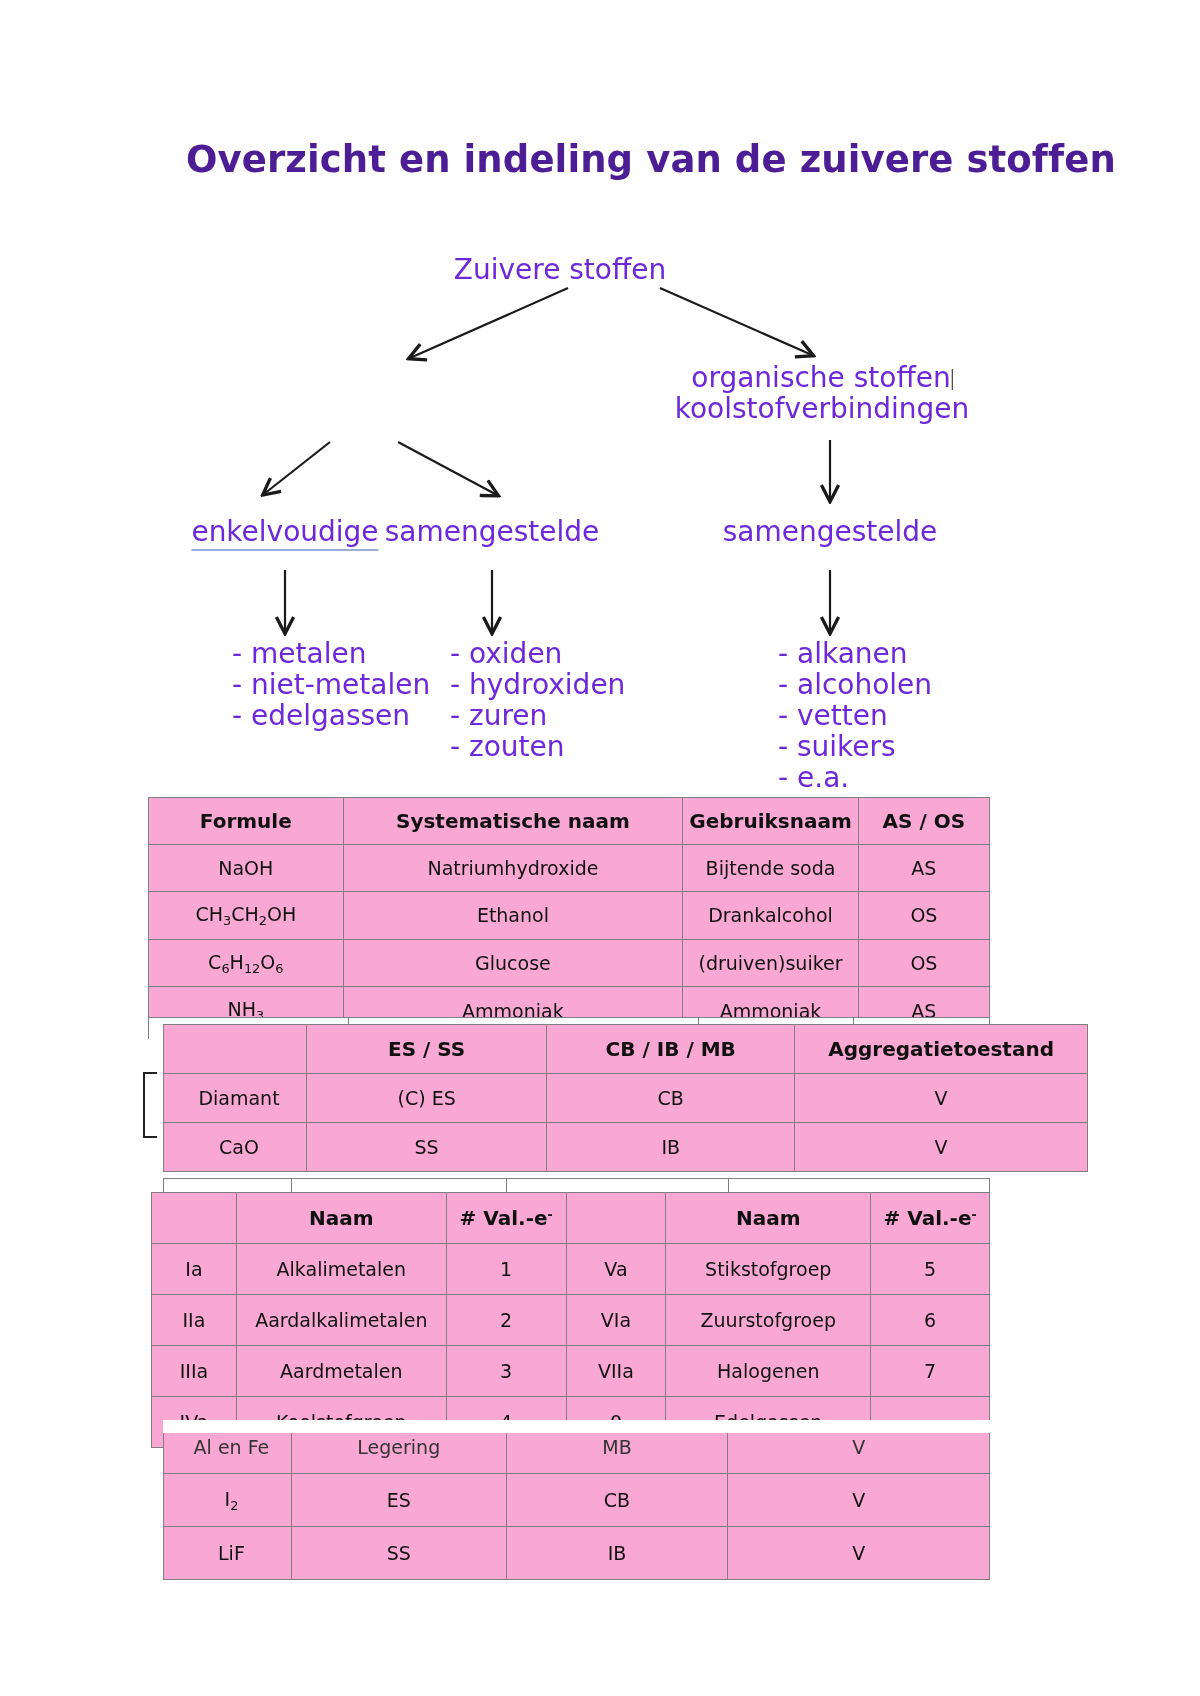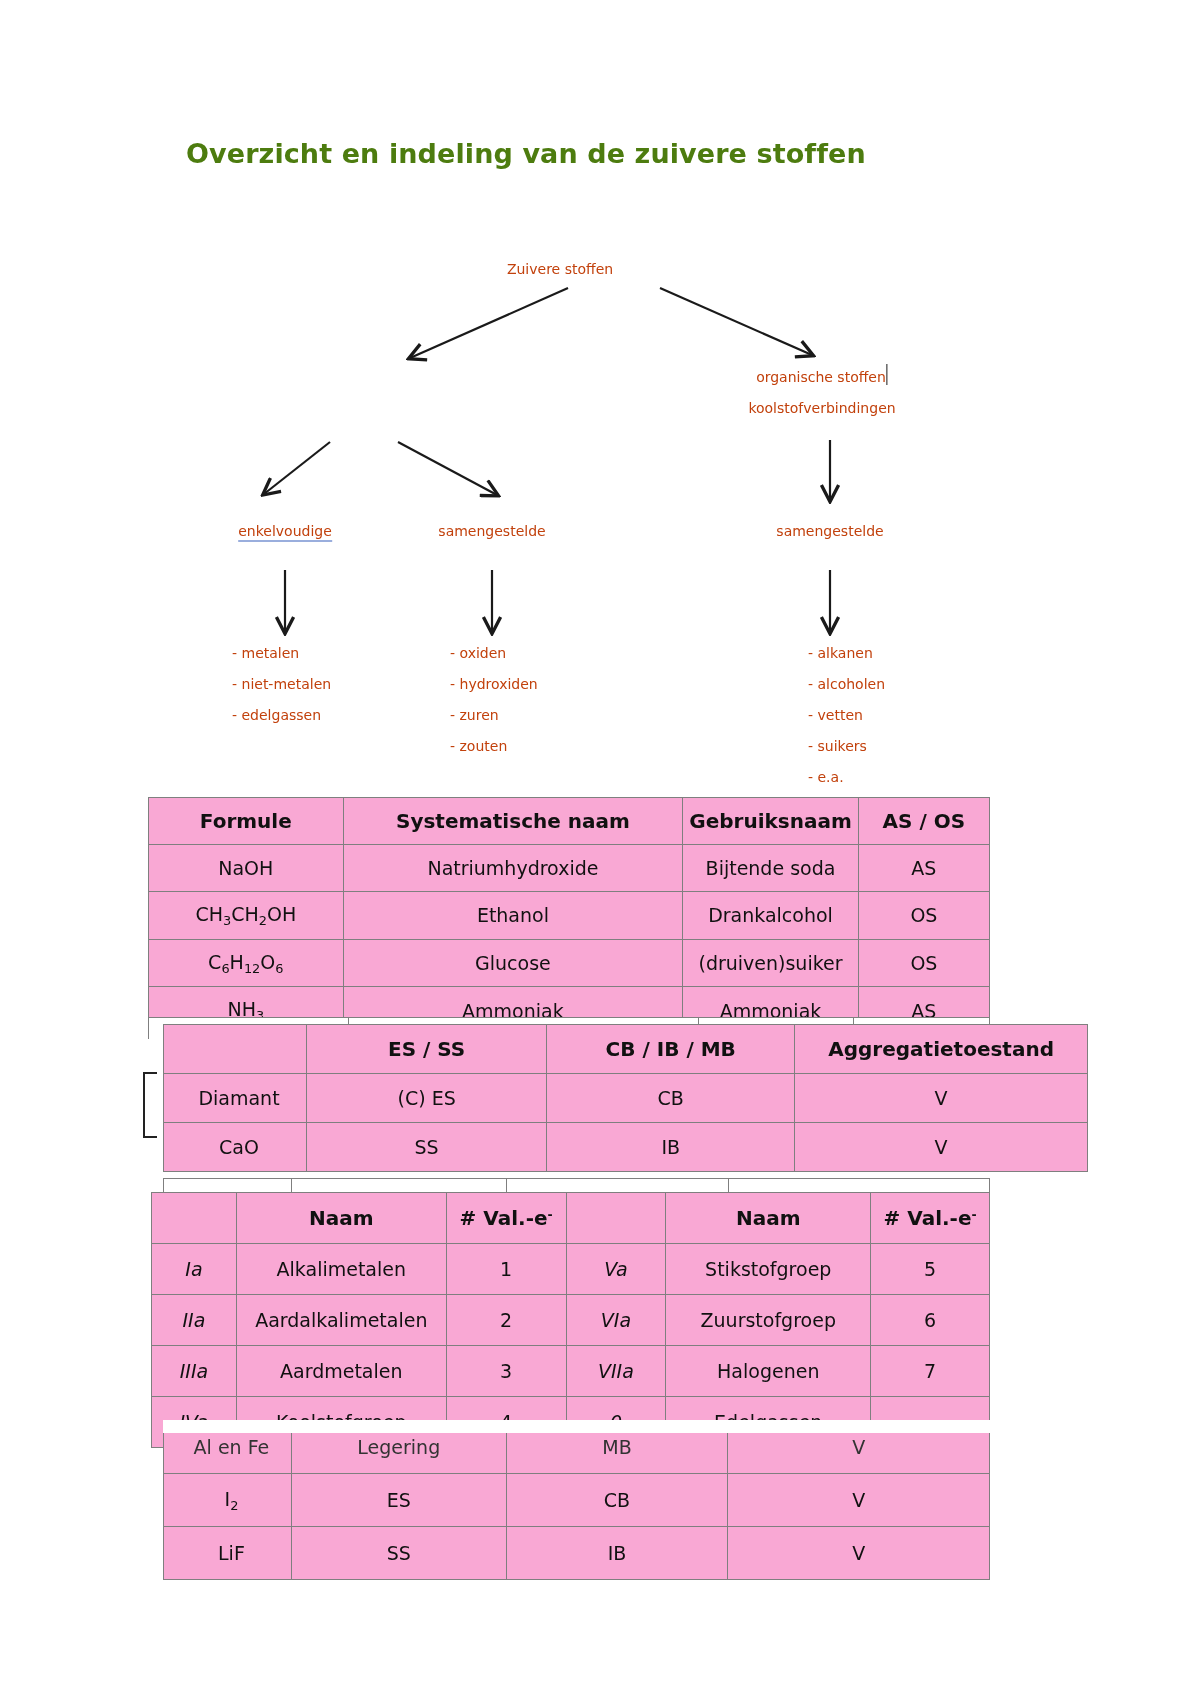--- a/index.html
+++ b/index.html
@@ -14,24 +14,24 @@
     color: #000000;
     position: relative;
     overflow: hidden;
   }
 
   
   .doc-title {
     position: absolute;
     left: 186px;
     top: 138px;
-    font-size: 27px;
+    font-size: 37px;
     font-weight: bold;
     letter-spacing: 0.1px;
-    color: #4d7c0f;
+    color: #4c1d95;
     white-space: nowrap;
   }
 
   
   .diagram {
     position: absolute;
     left: 0;
     top: 0;
     width: 1200px;
     height: 800px;
@@ -39,23 +39,23 @@
   .diagram svg {
     position: absolute;
     left: 0;
     top: 0;
     width: 1200px;
     height: 800px;
     pointer-events: none;
   }
   .node {
     position: absolute;
-    font-size: 14px;
+    font-size: 28px;
     line-height: 31px;
-    color: #c2410c;
+    color: #6d28d9;
     white-space: nowrap;
   }
   .node-center { text-align: center; }
   .spell {
     border-bottom: 2.5px solid #9aaedd;
     padding-bottom: 1px;
   }
   .node .list {
     text-align: left;
     line-height: 31px;
@@ -82,21 +82,21 @@
     padding: 11px 6px;
     text-align: center;
     font-weight: normal;
     vertical-align: middle;
   }
   table.doc-table th {
     font-weight: bold;
     font-size: 20px;
   }
   .t-left { text-align: left; padding-left: 14px !important; }
-  .t-bold { font-weight: bold; font-style: italic; }
+  .t-bold { font-weight: bold; }
   sub { font-size: 0.68em; vertical-align: -0.28em; }
   sup { font-size: 0.62em; vertical-align: 0.45em; }
 
   
   #table-stoffen { left: 148px; top: 797px; width: 842px; }
   #table-stoffen td, #table-stoffen th { height: 24px; }
 
   
   .ghost-row {
     position: absolute;
@@ -225,21 +225,21 @@
     <div class="list">- oxiden</div>
     <div class="list">- hydroxiden</div>
     <div class="list">- zuren</div>
     <div class="list">- zouten</div>
   </div>
   <div class="node" style="left:232px; top:638px;">
     <div class="list">- metalen</div>
     <div class="list">- niet-metalen</div>
     <div class="list">- edelgassen</div>
   </div>
-  <div class="node" style="left:808px; top:638px;">
+  <div class="node" style="left:778px; top:638px;">
     <div class="list">- alkanen</div>
     <div class="list">- alcoholen</div>
     <div class="list">- vetten</div>
     <div class="list">- suikers</div>
     <div class="list">- e.a.</div>
   </div>
 </div>
 
 <table class="doc-table" id="table-stoffen">
   <colgroup>

